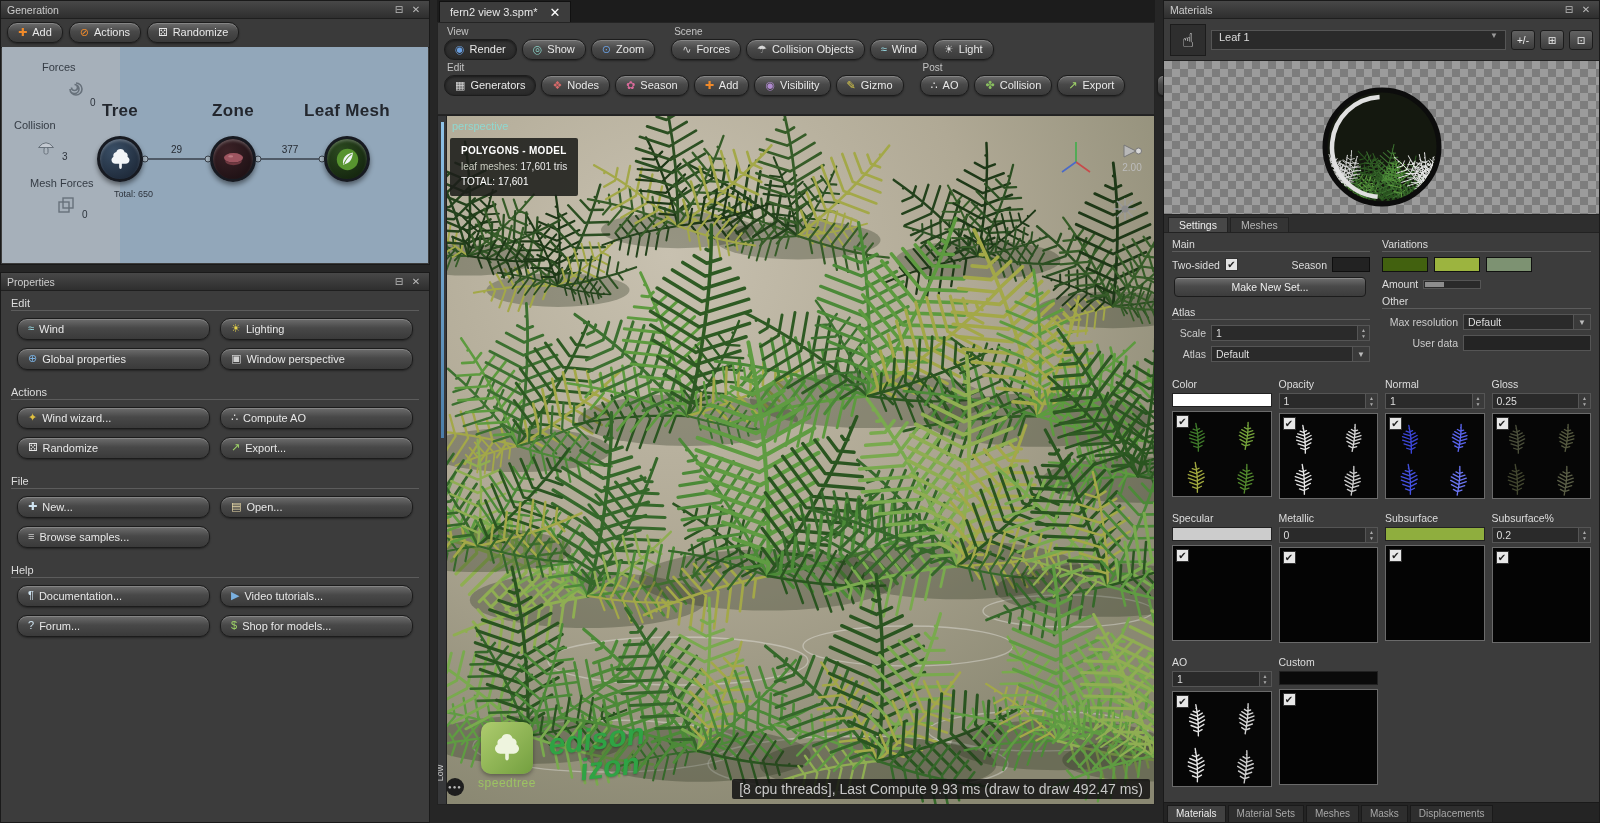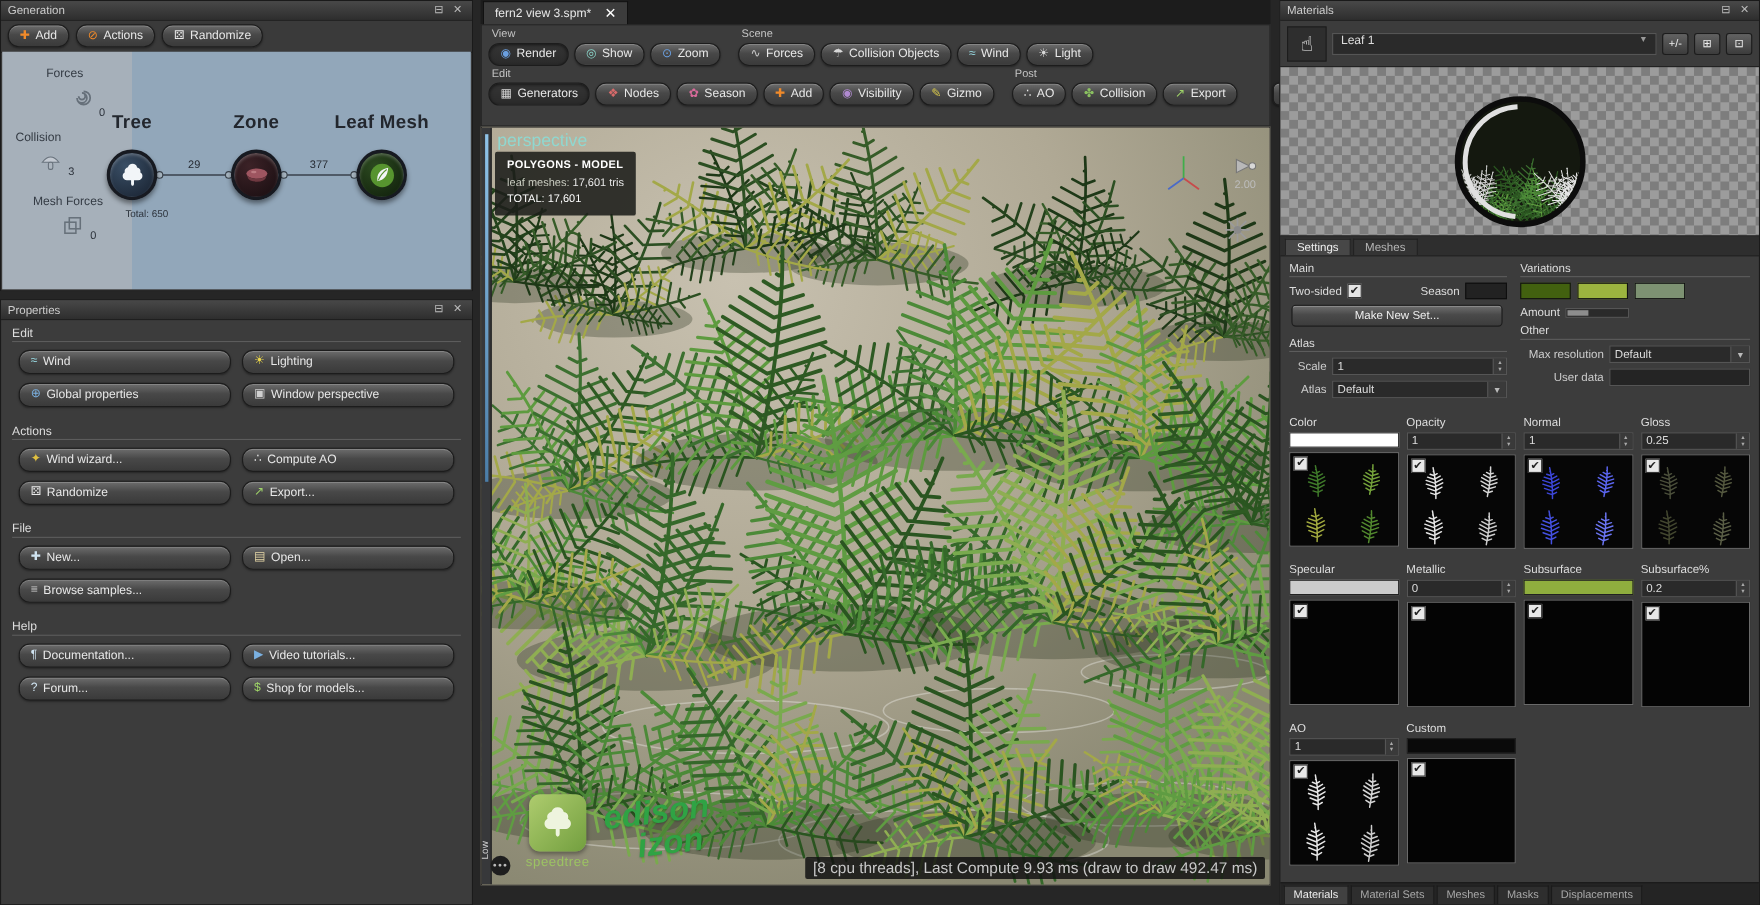--- a/index.html
+++ b/index.html
@@ -43,21 +43,21 @@
   .tb-row{display:flex;align-items:flex-end;gap:16px;margin-top:1px;}
   .tb-group-label{font-size:10px;color:#c4c4c4;margin:1px 0 2px 3px;}
   .tb-btns{display:flex;gap:5px;}
   .tb-spacer{flex:1;}
   
   #viewport{position:absolute;left:0;top:115px;width:718px;height:690px;background:#b0a995;overflow:hidden;border:1px solid #222;cursor:crosshair;}
   #fern-svg{position:absolute;left:0;top:0;}
   .vslider{position:absolute;left:0;top:0;width:9px;height:100%;background:#37383a;border-right:1px solid #222;cursor:pointer;}
   .vslider-fill{position:absolute;left:3px;top:6px;width:3px;height:46%;background:linear-gradient(#8fc3e8,#4a7da8);}
   .vslider-label{position:absolute;left:-6px;bottom:26px;transform:rotate(-90deg);font-size:9px;color:#ccc;}
-  .vp-mode{position:absolute;left:14px;top:4px;color:#8fd8d0;font-size:16px;cursor:pointer;}
+  .vp-mode{position:absolute;left:14px;top:4px;color:#8fd8d0;font-size:11px;cursor:pointer;}
   .vp-stats{position:absolute;left:12px;top:22px;background:rgba(28,30,26,.88);color:#c9ccc0;padding:5px 11px 6px;font-size:10px;line-height:1.55;border-radius:2px;}
   .vps-title{font-weight:bold;color:#fff;letter-spacing:.3px;}
   .vps-val{color:#e9e9e9;}
   .b{font-weight:normal;color:#fff;}
   .axis-gizmo{position:absolute;right:56px;top:20px;}
   .light-widget{position:absolute;right:6px;top:26px;width:32px;text-align:center;color:#bcbcbc;font-size:10px;cursor:pointer;}
   .cam-gizmo{position:absolute;right:16px;top:80px;cursor:pointer;}
   .st-logo{position:absolute;left:38px;bottom:14px;width:62px;text-align:center;}
   .st-logo-box{width:52px;height:52px;margin:0 auto;border-radius:10px;background:linear-gradient(135deg,#aecc6e,#739f3f);display:flex;align-items:center;justify-content:center;box-shadow:0 2px 4px rgba(0,0,0,.35);}
   .st-logo-text{font-size:12px;color:#9cc363;margin-top:2px;letter-spacing:.5px;}

